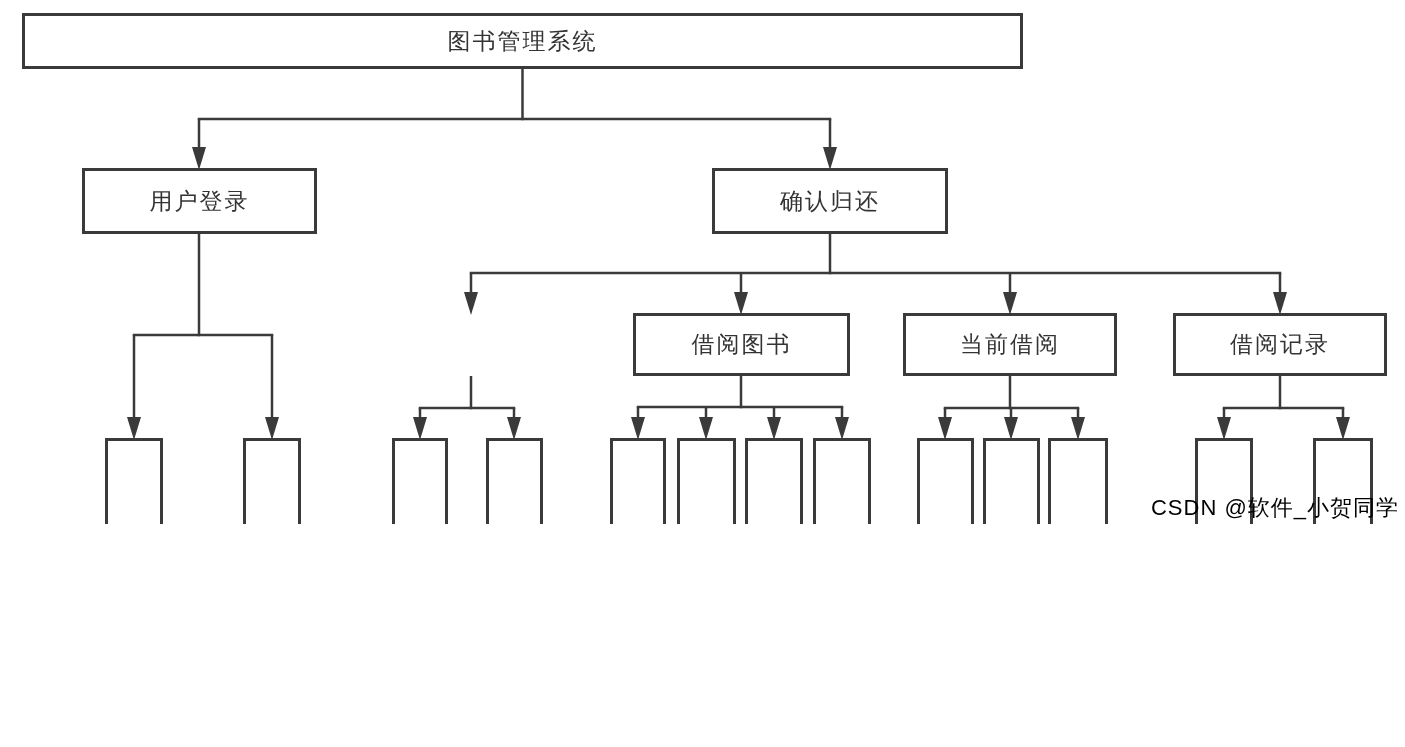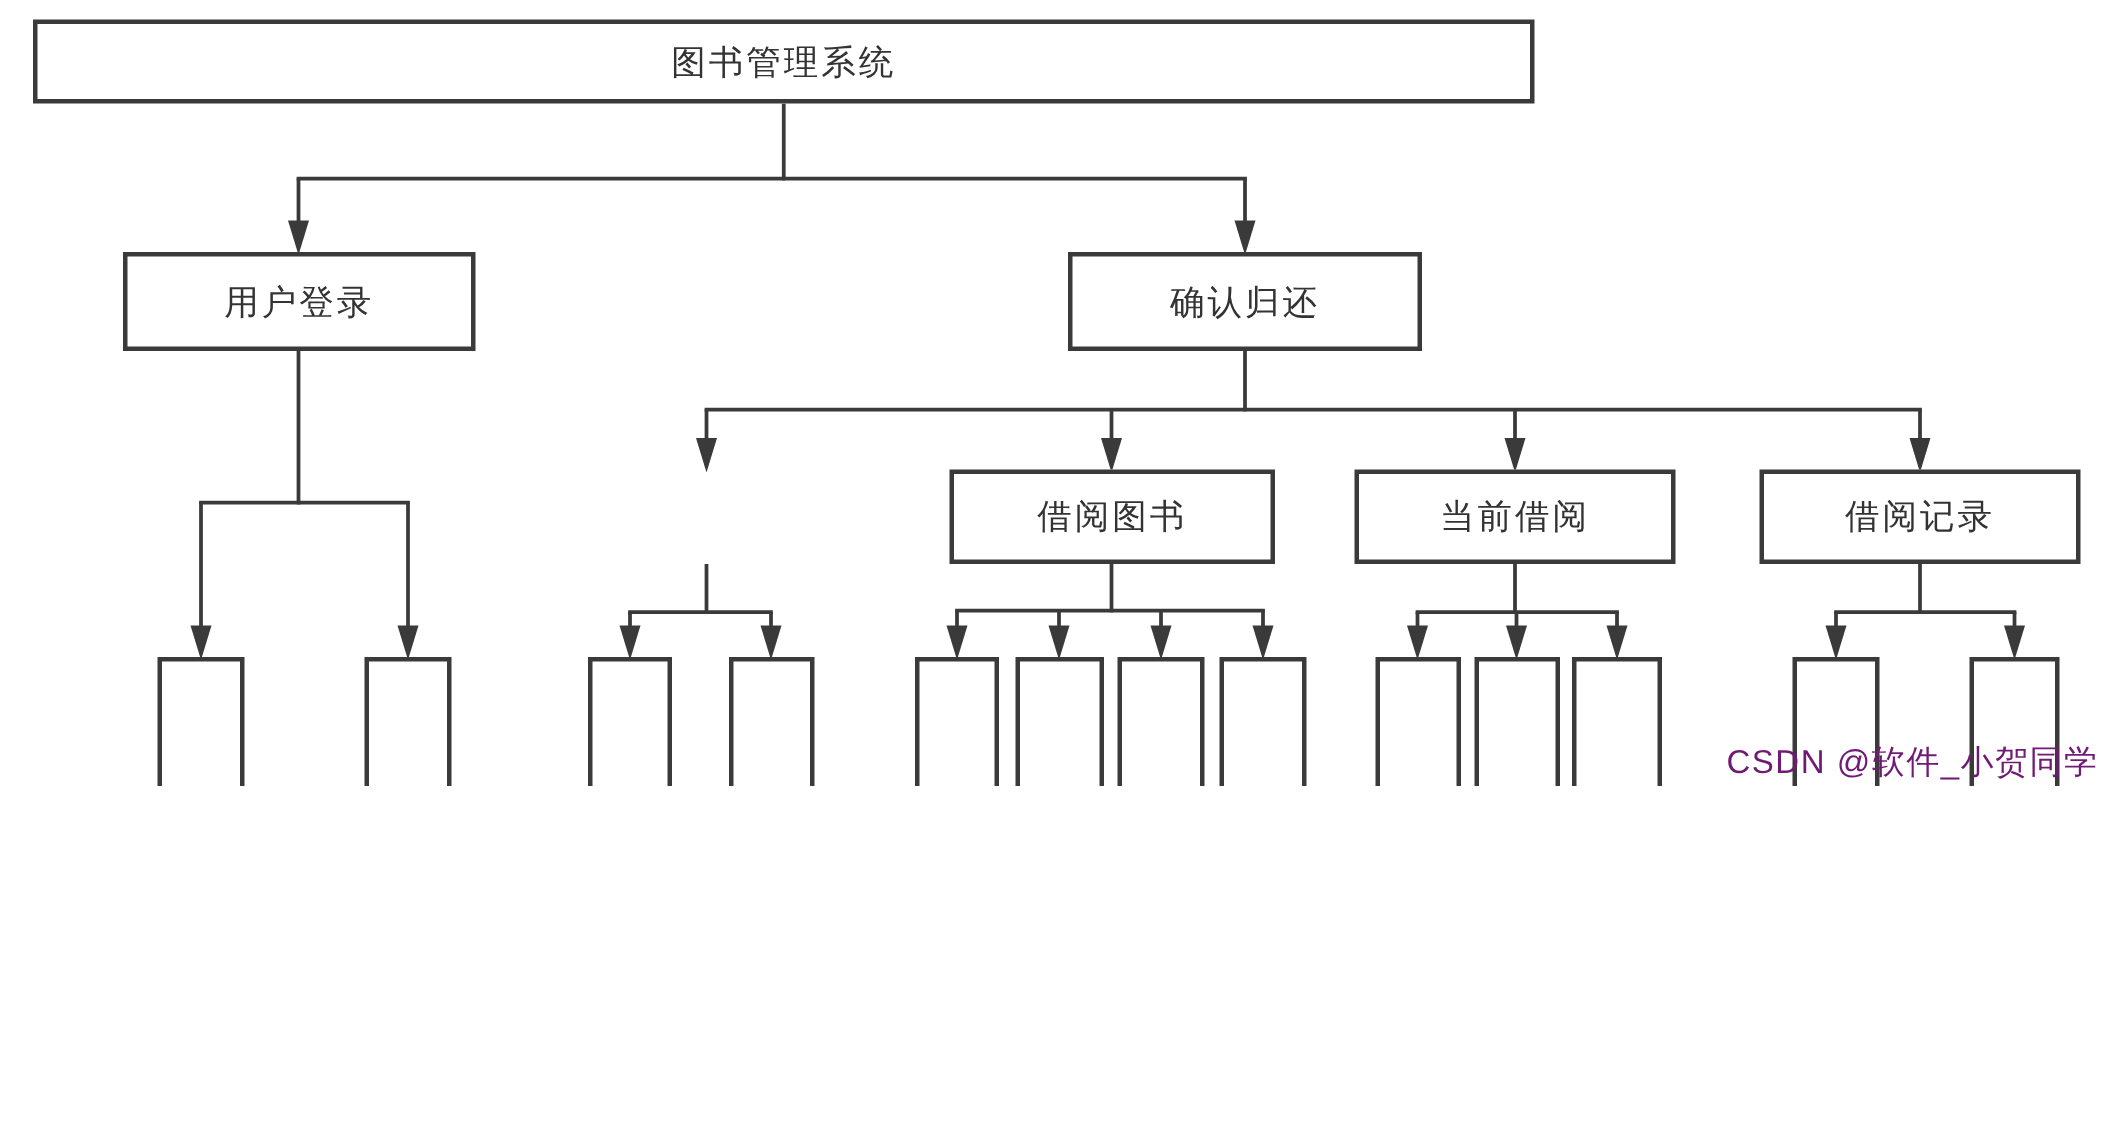--- a/index.html
+++ b/index.html
@@ -16,21 +16,21 @@
   .hnode{font-size:23px;letter-spacing:2px;}
   .vnode{
     font-size:22px;
     writing-mode:vertical-rl;
     letter-spacing:7px;
     line-height:1;
     text-align:center;
   }
   .watermark{
     position:absolute;right:6px;bottom:1px;
-    font-size:22px;color:#701a75;letter-spacing:1px;z-index:3;
+    font-size:22px;color:#000000;letter-spacing:1px;z-index:3;
     white-space:nowrap;
   }
 </style>
 </head>
 <body>
 
 <div class="canvas">
 
   <svg class="connectors" viewBox="0 0 1405 747" xmlns="http://www.w3.org/2000/svg">
     <g stroke="#3a3a3a" stroke-width="2.5" fill="none">

